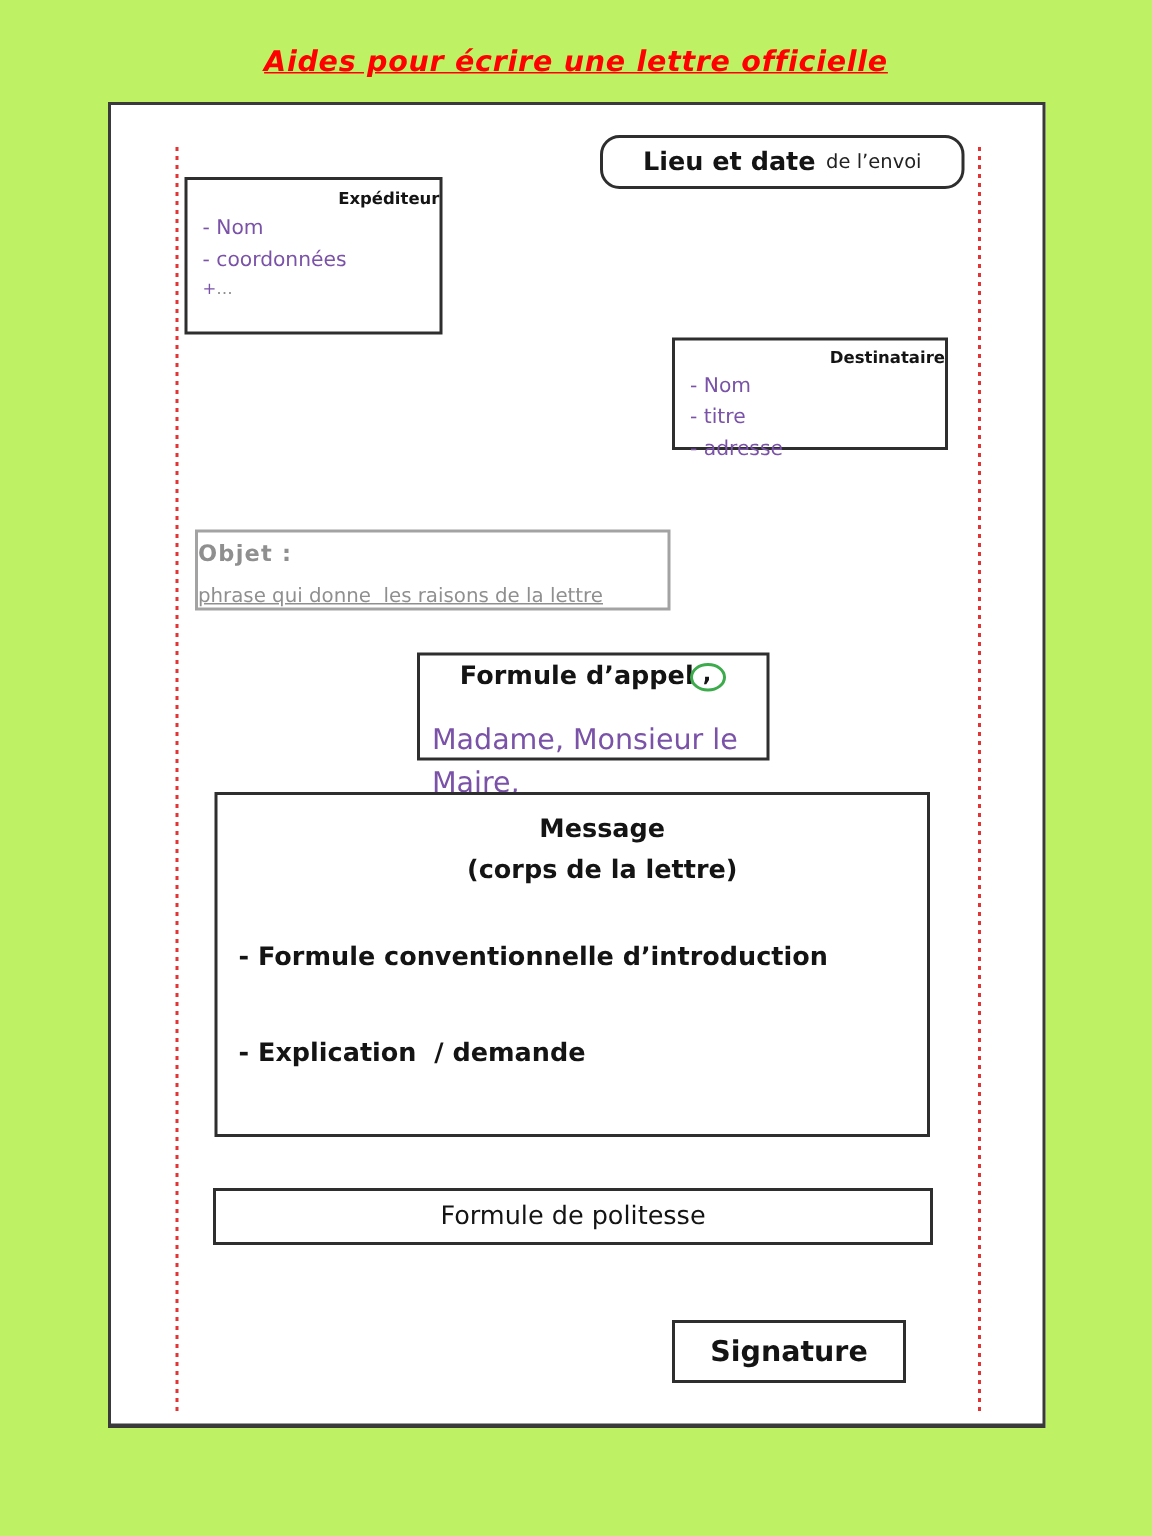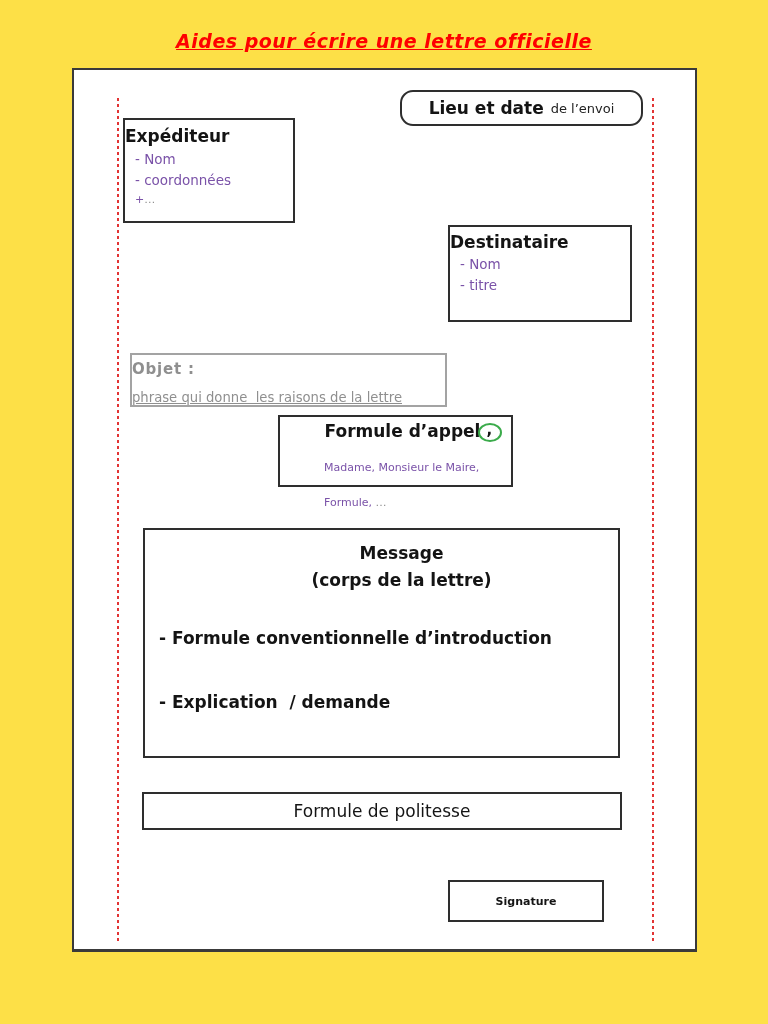--- a/index.html
+++ b/index.html
@@ -3,21 +3,21 @@
 <meta charset="utf-8">
 <style>
   * { margin: 0; padding: 0; box-sizing: border-box; }
   html, body { background: #ffffff; }
   body {
     width: 768px; height: 1024px;
     font-family: "DejaVu Sans", "Liberation Sans", sans-serif;
     position: relative;
     overflow: hidden;
   }
-  .page { position: absolute; inset: 0; background: #fde047; }
+  .page { position: absolute; inset: 0; background: #bef264; }
 
   .main-title {
     position: absolute;
     top: 30px; left: 0; width: 768px;
     text-align: center;
     font-size: 19px;
     font-weight: bold;
     font-style: italic;
     color: #fe0000;
     text-decoration: underline;
@@ -48,22 +48,22 @@
 
   .box {
     position: absolute;
     border: 2px solid #2e2e2e;
     background: #ffffff;
     color: #141414;
   }
 
   .box-heading {
     font-weight: bold;
-    font-size: 17px;
-    text-align: left;
+    font-size: 11px;
+    text-align: right;
     color: #141414;
   }
 
   .purple { color: #7a52a8; }
   .grayed { color: #8f8f8f; }
 
   .purple-line {
     color: #7a52a8;
     font-size: 13.5px;
     line-height: 1.55;
@@ -78,54 +78,54 @@
   }
   .lieu-date .big { font-weight: bold; font-size: 17px; }
   .lieu-date .small { font-size: 13px; margin-left: 7px; color: #222; }
 
   
   .box.expediteur { left: 49px; top: 48px; width: 172px; height: 105px; padding-top: 6px; }
   .box.expediteur .box-heading { margin-bottom: 3px; }
   .plus-line { font-size: 11px; padding-left: 10px; line-height: 1.7; }
 
   
-  .box.destinataire { left: 374px; top: 155px; width: 184px; height: 97px; padding-top: 5px; }
+  .box.destinataire { left: 374px; top: 155px; width: 184px; height: 75px; padding-top: 5px; }
   .box.destinataire .box-heading { margin-bottom: 2px; }
 
   
   .box.objet {
     left: 56px; top: 283px;
     width: 317px; height: 54px;
     border: 2px solid #a3a3a3;
     padding: 5px 0;
   }
   .objet-label { color: #8f8f8f; font-weight: bold; font-size: 15px; letter-spacing: 0.8px; }
   .objet-desc  { color: #8f8f8f; font-size: 13.2px; margin-top: 12px; white-space: pre-wrap; text-decoration: underline; }
 
   
-  .box.appel { left: 204px; top: 345px; width: 235px; height: 72px; padding-top: 4px; padding-left: 36px; }
+  .box.appel { left: 204px; top: 365px; width: 235px; height: 72px; padding-top: 4px; }
   .appel-title-row { text-align: center; font-weight: bold; font-size: 17px; white-space: nowrap; }
   .circled-comma {
     display: inline-block;
     width: 24px; height: 19px;
     border: 2px solid #3bab4b;
     border-radius: 50%;
     margin-left: -2px;
     vertical-align: -5px;
     position: relative;
   }
   .circled-comma span {
     position: absolute;
     left: 6px; top: -4px;
     color: #141414;
     font-size: 15px;
     font-weight: bold;
   }
   .appel-lines { padding-left: 8px; margin-top: 1px; }
-  .appel-lines .purple-line { padding-left: 0; font-size: 11px; line-height: 1.5; margin-top: 18px; }
+  .appel-lines .purple-line { padding-left: 0; font-size: 19px; line-height: 1.5; margin-top: 18px; }
 
   
   .box.message { left: 69px; top: 458px; width: 477px; height: 230px; padding-top: 10px; }
   .message-title, .message-subtitle {
     text-align: center; font-weight: bold; font-size: 17px; line-height: 1.6; padding-left: 40px;
   }
   .message-item {
     font-weight: bold; font-size: 17px;
     padding-left: 14px;
     white-space: pre-wrap;
@@ -139,21 +139,21 @@
     width: 480px; height: 38px;
     display: flex; align-items: center; justify-content: center;
     font-weight: normal; font-size: 17px;
   }
 
   
   .box.signature {
     left: 374px; top: 810px;
     width: 156px; height: 42px;
     display: flex; align-items: center; justify-content: center;
-    font-weight: bold; font-size: 11px;
+    font-weight: bold; font-size: 19px;
   }
 </style>
 </head>
 <body>
 
 <div class="page">
 
   <h1 class="main-title">Aides pour écrire une lettre officielle</h1>
 
   <div class="frame">
@@ -170,20 +170,21 @@
       <div class="box-heading">Expéditeur</div>
       <div class="purple-line">- Nom</div>
       <div class="purple-line">- coordonnées</div>
       <div class="plus-line"><span class="purple">+</span><span class="grayed">…</span></div>
     </div>
 
     <div class="box destinataire">
       <div class="box-heading">Destinataire</div>
       <div class="purple-line">- Nom</div>
       <div class="purple-line">- titre</div>
+      <div class="purple-line">- adresse</div>
     </div>
 
     <div class="box objet">
       <div class="objet-label">Objet :</div>
       <div class="objet-desc">phrase qui donne  les raisons de la lettre</div>
     </div>
 
     <div class="box appel">
       <div class="appel-title-row">
         <span>Formule d’appel</span><span class="circled-comma"><span>,</span></span>

